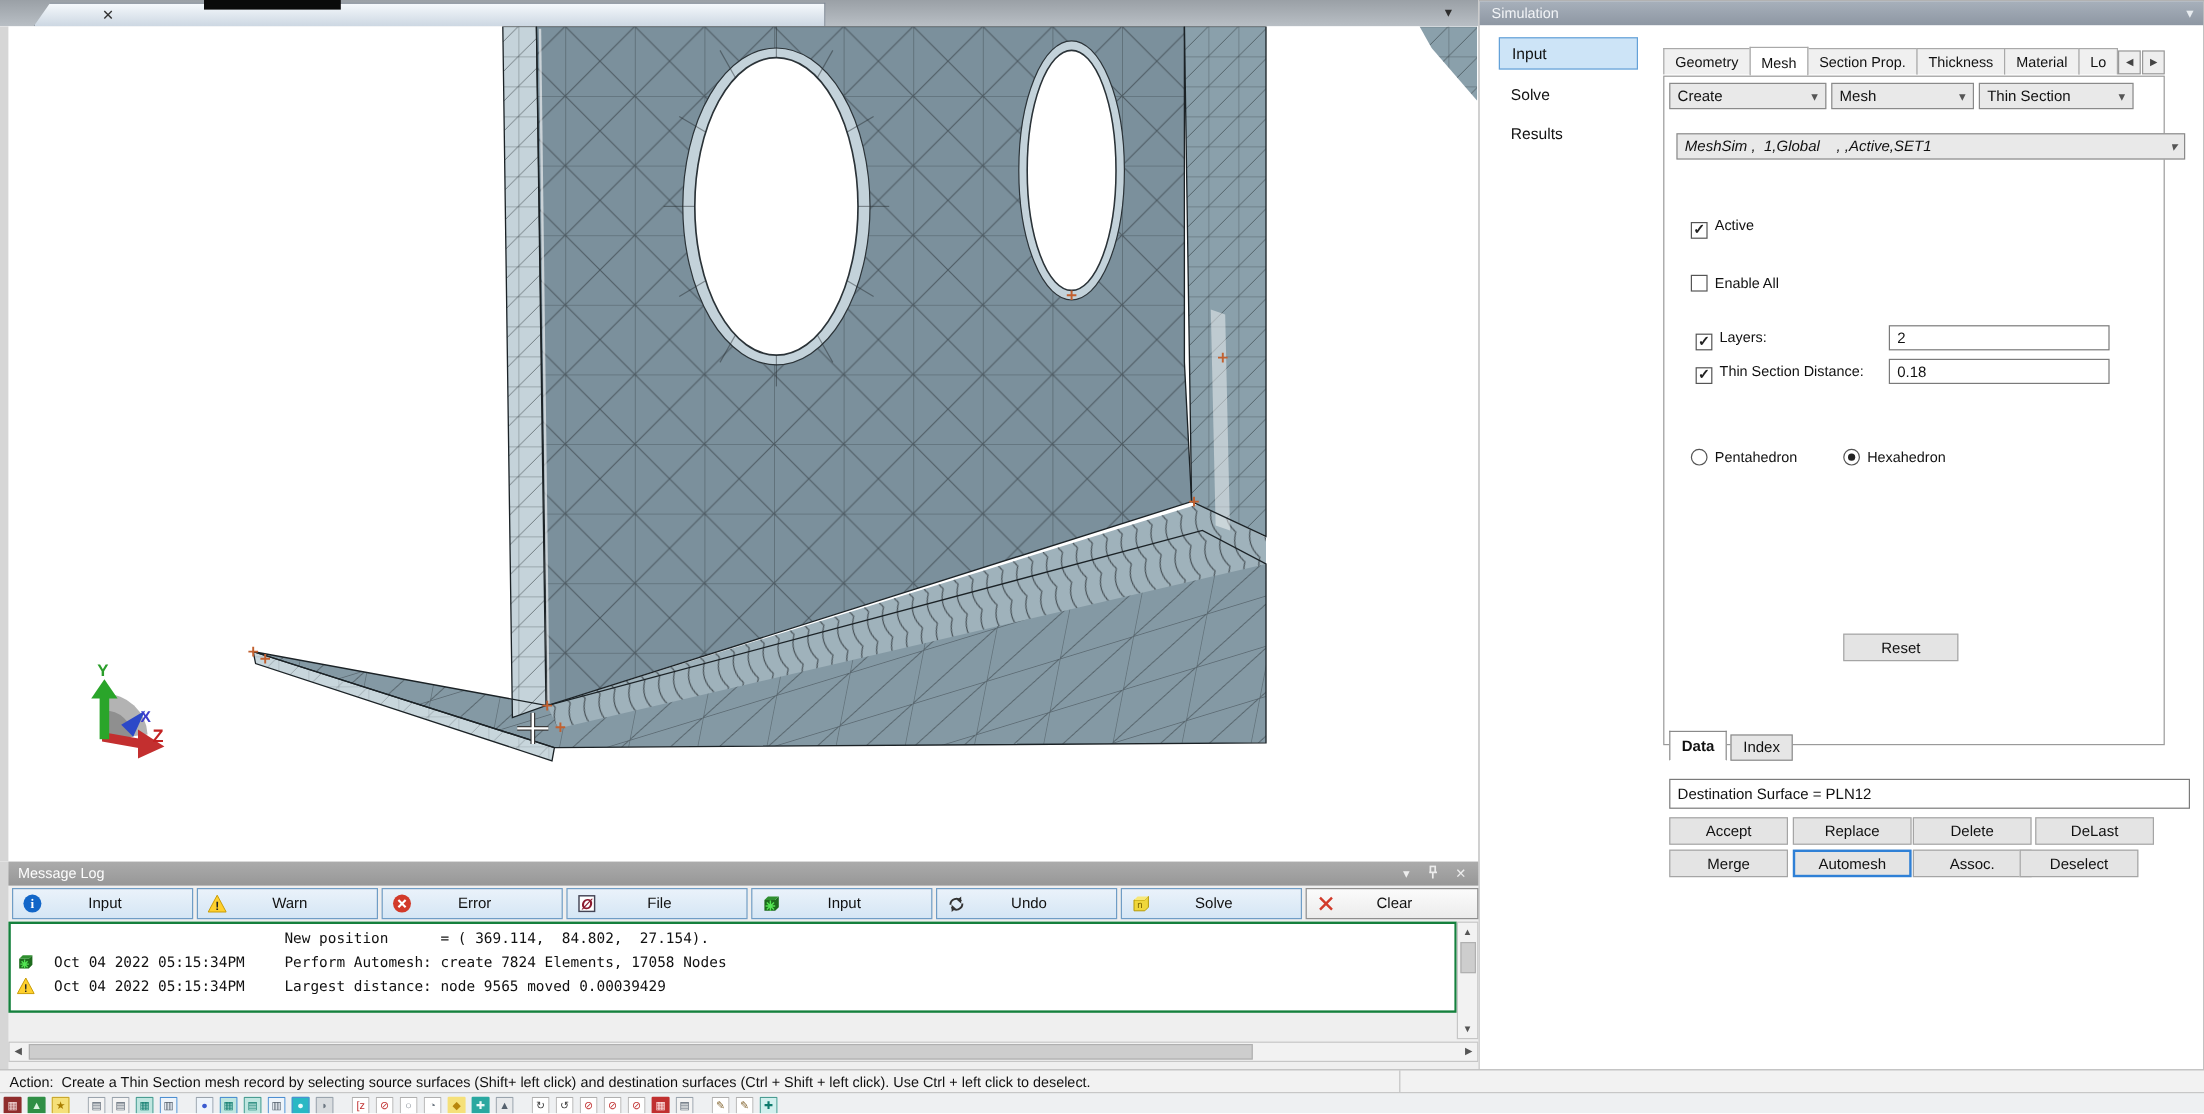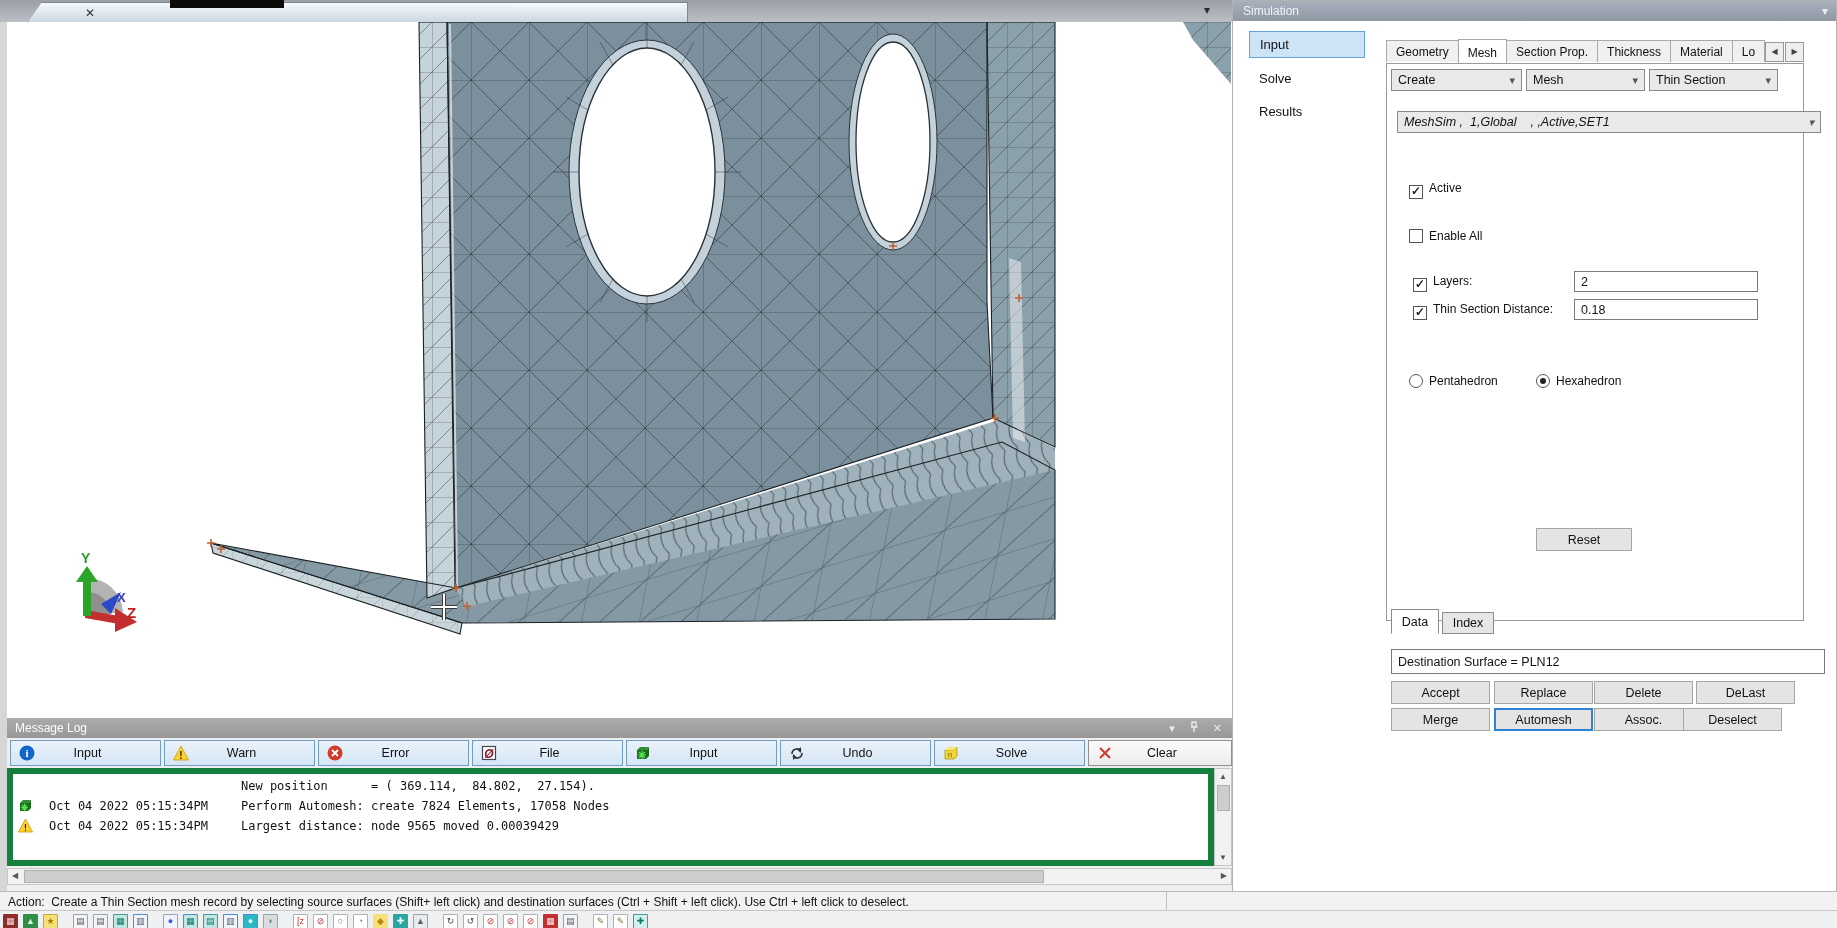--- a/index.html
+++ b/index.html
@@ -36,32 +36,32 @@
   .dropdown::after{content:"▾";margin-left:auto;color:#555;font-size:11px;}
   .cb{width:14px;height:14px;border:1px solid #555;background:#fff;display:inline-block;box-sizing:border-box;
       text-align:center;line-height:11px;font-size:12px;color:#222;vertical-align:-3px;margin-right:6px;}
   .cb.on::after{content:"✓";font-weight:bold;}
   .radio{width:14px;height:14px;border:1px solid #555;border-radius:50%;background:#fff;display:inline-block;box-sizing:border-box;vertical-align:-3px;margin-right:6px;position:relative;}
   .radio.on::after{content:"";position:absolute;left:3px;top:3px;width:6px;height:6px;border-radius:50%;background:#222;}
   .field{background:#fff;border:1px solid #7a7a7a;box-sizing:border-box;font-size:12.5px;display:flex;align-items:center;padding-left:6px;}
   .pbtn{background:#e4e4e4;border:1px solid #a5a5a5;box-sizing:border-box;display:flex;align-items:center;justify-content:center;font-size:12.5px;cursor:default;}
   .pbtn.focus{border:2px solid #2f80d6;}
   .btab{border:1px solid #8a8a8a;background:#e6e6e6;box-sizing:border-box;display:flex;align-items:center;justify-content:center;font-size:12.5px;}
-  .btab.active{background:#fff;border-bottom:1px solid #fff;}
+  .btab.active{background:#fff;border-bottom:1px solid #fff;font-weight:bold;}
   
   #mlog{left:0;top:718px;width:1232px;height:175px;background:#efefef;border-left:7px solid #d6d6d6;box-sizing:border-box;}
   #ml-title{left:0;top:0;width:1225px;height:20px;background:linear-gradient(#ababab,#979797);color:#fdfdfd;
             display:flex;align-items:center;padding-left:8px;box-sizing:border-box;}
   .ml-hbtn{color:#ededed;font-size:11px;margin-left:14px;}
   .lbtn{height:26px;border:1px solid #6f9dc6;background:linear-gradient(#eaf2fa,#d5e6f5);box-sizing:border-box;
         display:flex;align-items:center;font-size:12.5px;}
   .lbtn .ic{width:16px;height:16px;margin-left:8px;flex:none;}
   .lbtn .lab{flex:1;text-align:center;margin-right:20px;}
   .lbtn.plain{border:1px solid #8f8f8f;background:linear-gradient(#fbfbfb,#ececec);}
-  #ml-body{left:0;top:50px;width:1207px;height:98px;background:#fff;border:6px solid #15803d;box-sizing:border-box;overflow:hidden;}
+  #ml-body{left:0;top:50px;width:1207px;height:76px;background:#fff;border:2px solid #15803d;box-sizing:border-box;overflow:hidden;}
   .lrow{position:absolute;left:0;width:100%;height:20px;font-family:"DejaVu Sans Mono","Liberation Mono",monospace;font-size:12px;white-space:pre;}
   .lrow .lic{position:absolute;left:5px;top:2px;width:15px;height:15px;}
   .lrow .lts{position:absolute;left:36px;top:3px;}
   .lrow .ltx{position:absolute;left:228px;top:3px;}
   .vscroll{background:#f2f2f2;border:1px solid #c6c6c6;box-sizing:border-box;}
   .sarrow{position:absolute;left:0;width:100%;text-align:center;color:#555;font-size:8px;}
   .hthumb,.vthumb{position:absolute;background:#cdcdcd;border:1px solid #b0b0b0;box-sizing:border-box;}
   
   #statusbar{left:0;top:891px;width:1837px;height:19px;background:#f2f2f2;border-top:1px solid #b9b9b9;box-sizing:border-box;}
   #status-left{position:absolute;left:0;top:0;width:1167px;height:19px;border-right:1px solid #c2c2c2;display:flex;align-items:center;padding-left:8px;box-sizing:border-box;font-size:12px;white-space:pre;}

